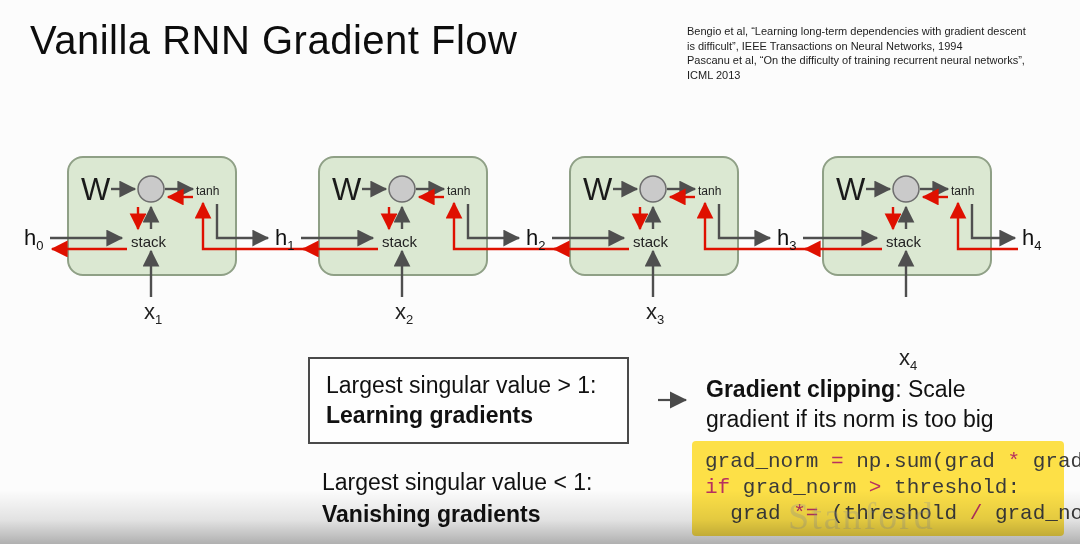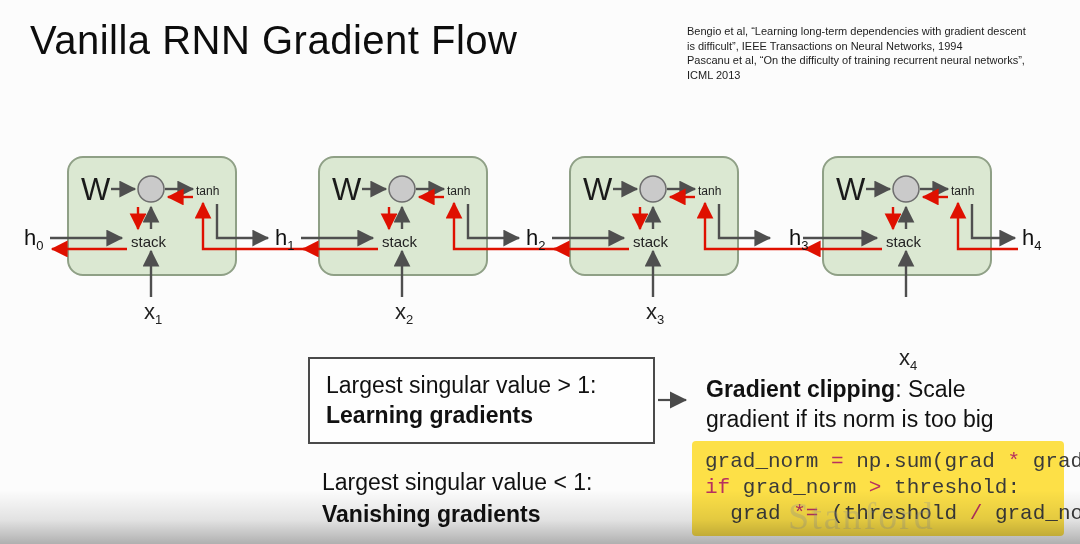--- a/index.html
+++ b/index.html
@@ -27,21 +27,21 @@
   .cell .tanh{ position:absolute; left:127px; top:26px; font-size:12px; color:#222; }
   .cell .stack{ position:absolute; left:62px; top:75px; font-size:15px; color:#222; }
   .diagram svg{ position:absolute; left:0; top:0; }
   .hlab{ position:absolute; top:85px; font-size:22px; color:#111; white-space:nowrap; }
   .xlab{ position:absolute; top:159px; font-size:22px; color:#222; white-space:nowrap; }
   .hlab sub,.xlab sub{ font-size:13px; }
   
   .note-computing{ left:27px; top:390px; font-size:23px; line-height:31px; color:#0f0f0f; }
   .note-computing sub{ font-size:14px; }
   .exploding-box{
-    left:308px; top:357px; width:347px; box-sizing:border-box;
+    left:308px; top:357px; width:321px; box-sizing:border-box;
     border:2px solid #4a4a4a; background:rgba(255,255,255,0.6);
     padding:11px 16px 12px 16px; font-size:23px; line-height:30px;
   }
   .b{ font-weight:bold; }
   .clip-arrow{ left:656px; top:390px; }
   .note-clipping{ left:706px; top:374px; width:330px; font-size:23px; line-height:30px; }
   .note-vanishing{ left:322px; top:466px; font-size:23px; line-height:32px; }
   
   .code-block{
     left:692px; top:441px; width:372px; box-sizing:border-box;
@@ -148,21 +148,21 @@
         <path d="M972,64 V98 H1015" fill="none" stroke="#4f4f4f" stroke-width="2.4" marker-end="url(#mg)"></path>
         <path d="M948,57 H923" fill="none" stroke="#df1000" stroke-width="2.4" marker-end="url(#mr)"></path>
         <path d="M893,67 V89" fill="none" stroke="#df1000" stroke-width="2.4" marker-end="url(#mr)"></path>
         <path d="M882,109 H805" fill="none" stroke="#df1000" stroke-width="2.4" marker-end="url(#mr)"></path>
         <path d="M1018,109 H958 V63" fill="none" stroke="#df1000" stroke-width="2.4" marker-end="url(#mr)"></path>
         <circle cx="906" cy="49" r="13" fill="#cacaca" stroke="#6e6e6e" stroke-width="1.5"></circle>
       </svg>
       <div class="hlab" style="left: 24px;"><span>h</span><sub>0</sub></div>
       <div class="hlab" style="left: 275px;"><span>h</span><sub>1</sub></div>
       <div class="hlab" style="left: 526px;"><span>h</span><sub>2</sub></div>
-      <div class="hlab" style="left: 777px; margin-left: 12px;"><span>h</span><sub>3</sub></div>
+      <div class="hlab" style="left: 777px;"><span>h</span><sub>3</sub></div>
       <div class="hlab" style="left: 1022px;"><span>h</span><sub>4</sub></div>
       <div class="xlab" style="left: 144px;"><span>x</span><sub>1</sub></div>
       <div class="xlab" style="left: 395px;"><span>x</span><sub>2</sub></div>
       <div class="xlab" style="left: 646px;"><span>x</span><sub>3</sub></div>
       <div class="xlab" style="left: 899px; margin-top: 46px;"><span>x</span><sub>4</sub></div>
     </div>
 
 
   <div class="abs exploding-box">
     <div>Largest singular value &gt; 1:</div>

